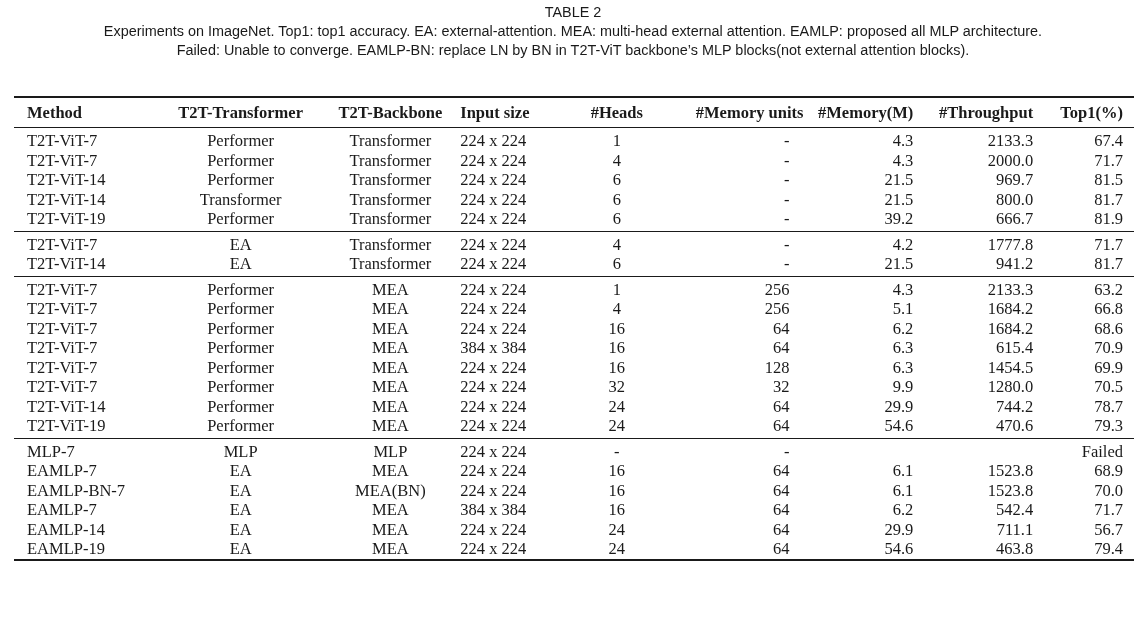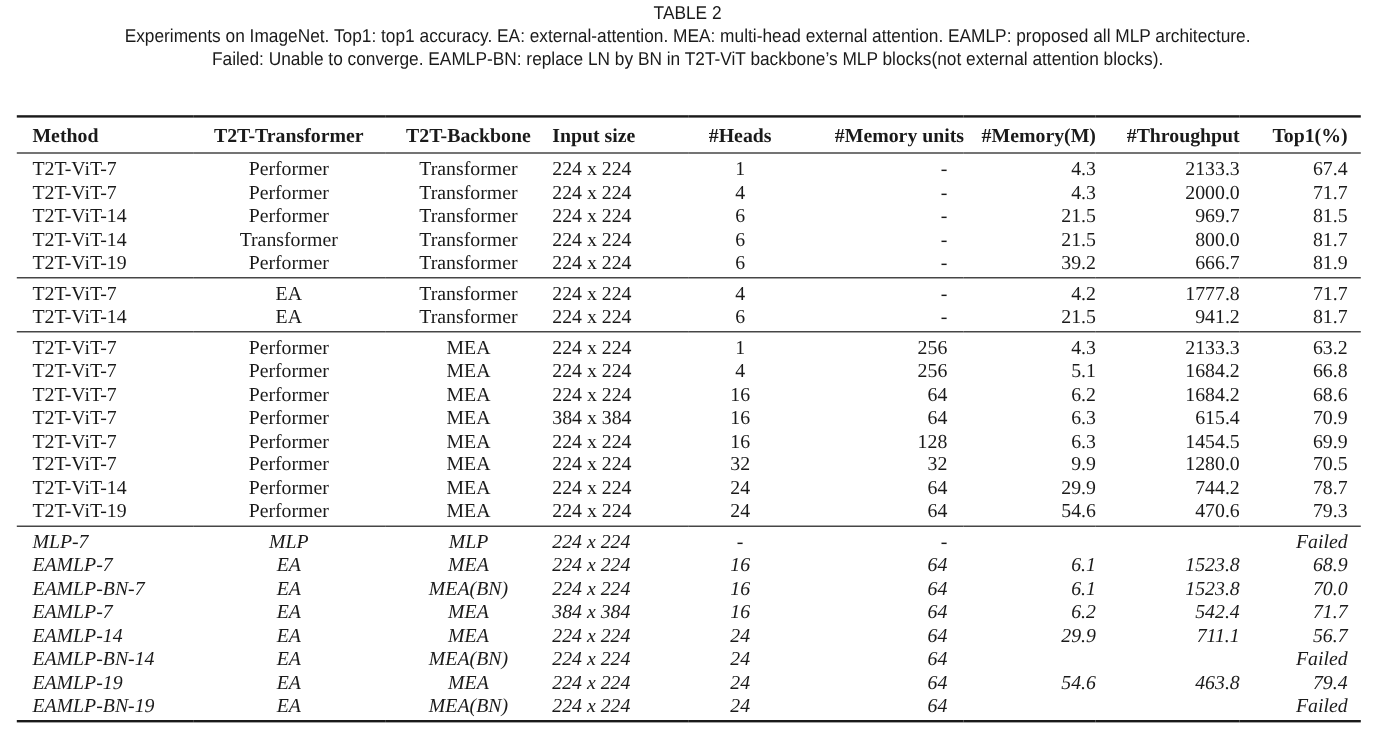--- a/index.html
+++ b/index.html
@@ -20,21 +20,21 @@
     position: absolute; left: 14px; top: 96px; width: 1120px;
     border-collapse: collapse;
     font-family: "Liberation Serif", serif;
     font-size: 16.5px;
   }
   th, td { padding: 0; white-space: nowrap; height: 19.5px; line-height: 19.5px; }
   thead tr { border-top: 2px solid #1a1a1a; border-bottom: 1.2px solid #1a1a1a; }
   thead th { font-weight: bold; height: 29px; line-height: 29px; }
   tbody.section { border-top: 1.2px solid #1a1a1a; }
   tbody.section.first { border-top: none; }
-  tbody.section.last { border-bottom: 2px solid #1a1a1a; font-style: italic; }
+  tbody.section.last { border-bottom: 2px solid #1a1a1a; }
   tbody tr.pad-top td { padding-top: 3px; }
   tbody tr.pad-bot td { padding-bottom: 2px; }
   .c-method { text-align: left; padding-left: 13px; width: 134px; }
   .c-t2t { text-align: center; width: 160px; }
   .c-backbone { text-align: center; width: 140px; }
   .c-input { text-align: left; width: 114px; }
   .c-heads { text-align: center; width: 86px; }
   .c-mem { text-align: right; width: 130px; padding-right: 14px; }
   .c-params { text-align: right; width: 110px; padding-right: 0; }
   .c-thru { text-align: right; width: 120px; }
@@ -287,46 +287,24 @@
         <td class="c-t2t">EA</td>
         <td class="c-backbone">MEA</td>
         <td class="c-input">224 x 224</td>
         <td class="c-heads">24</td>
         <td class="c-mem">64</td>
         <td class="c-params">29.9</td>
         <td class="c-thru">711.1</td>
         <td class="c-top1">56.7</td>
       </tr>
       <tr>
-        <td class="c-method">EAMLP-BN-14</td>
-        <td class="c-t2t">EA</td>
-        <td class="c-backbone">MEA(BN)</td>
-        <td class="c-input">224 x 224</td>
-        <td class="c-heads">24</td>
-        <td class="c-mem">64</td>
-        <td class="c-params"></td>
-        <td class="c-thru"></td>
-        <td class="c-top1">Failed</td>
-      </tr>
-      <tr>
         <td class="c-method">EAMLP-19</td>
         <td class="c-t2t">EA</td>
         <td class="c-backbone">MEA</td>
         <td class="c-input">224 x 224</td>
         <td class="c-heads">24</td>
         <td class="c-mem">64</td>
         <td class="c-params">54.6</td>
         <td class="c-thru">463.8</td>
         <td class="c-top1">79.4</td>
-      </tr>
-      <tr class="pad-bot">
-        <td class="c-method">EAMLP-BN-19</td>
-        <td class="c-t2t">EA</td>
-        <td class="c-backbone">MEA(BN)</td>
-        <td class="c-input">224 x 224</td>
-        <td class="c-heads">24</td>
-        <td class="c-mem">64</td>
-        <td class="c-params"></td>
-        <td class="c-thru"></td>
-        <td class="c-top1">Failed</td>
       </tr>
     </tbody>
 </table>
 
 </body></html>

